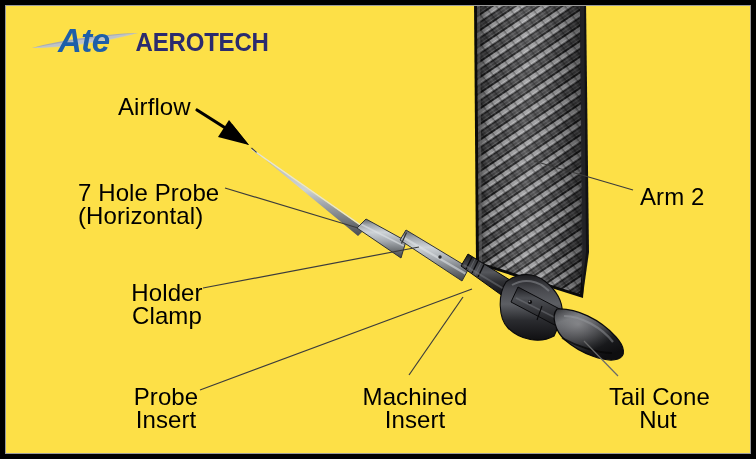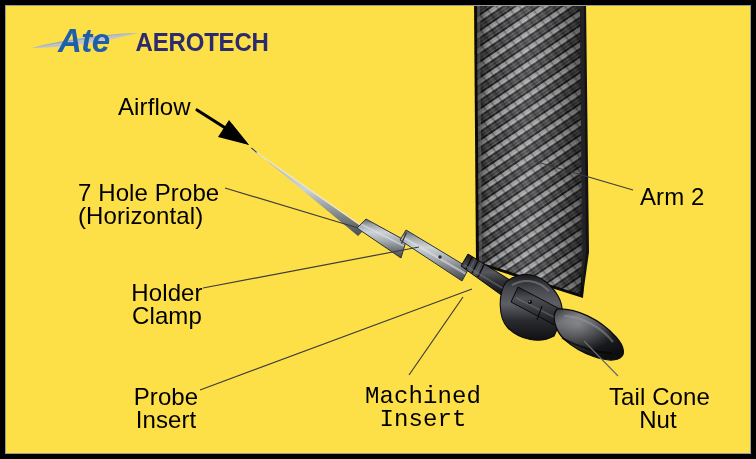--- a/index.html
+++ b/index.html
@@ -20,21 +20,21 @@
 
   
   .lbl{position:absolute;color:#000000;font-size:24px;line-height:23px;
        letter-spacing:.1px;white-space:nowrap;}
   .lbl span{display:block;}
 
   #lbl-airflow{left:112px;top:89px;}
   #lbl-probe{left:72px;top:175px;text-align:left;width:152px;}
   #lbl-collet{left:118px;top:275px;text-align:center;width:86px;}
   #lbl-holder{left:110px;top:379px;text-align:center;width:100px;}
-  #lbl-machined{left:356px;top:379px;text-align:center;width:122px;font-family:Liberation Mono, monospace;}
+  #lbl-machined{left:348px;top:379px;text-align:center;width:122px;}
   #lbl-tail{left:603px;top:379px;text-align:center;width:98px;}
   #lbl-arm2{left:634px;top:179px;}
 </style>
 </head>
 <body>
 
 <div id="frame">
   <div id="inner">
     <div id="stage">
 

